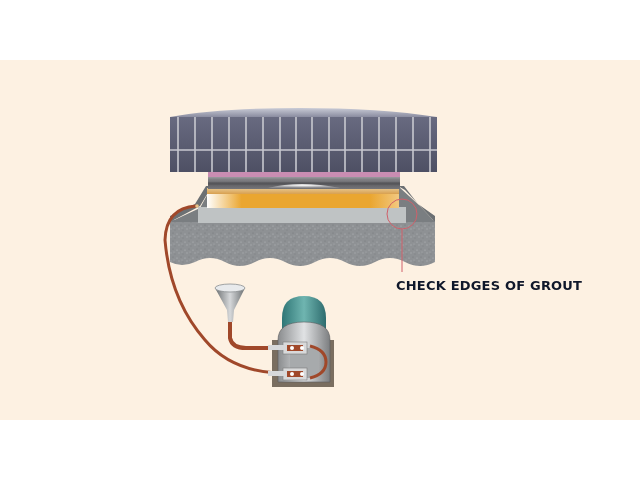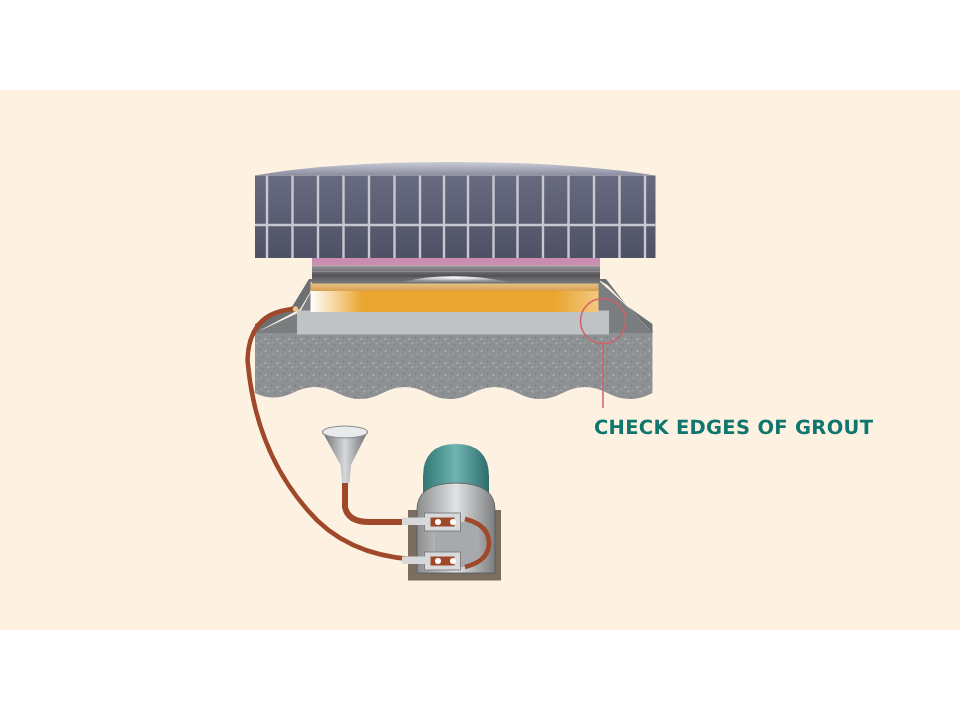--- a/index.html
+++ b/index.html
@@ -2,21 +2,21 @@
 <html><head>
   <meta charset="utf-8">
   <style>
     html, body { margin:0; padding:0; }
     body { width:640px; height:480px; background:#ffffff; position:relative; overflow:hidden; font-family:"DejaVu Sans", sans-serif; }
     .band { position:absolute; left:0; top:60px; width:640px; height:360px; }
     .illustration { position:absolute; left:0; top:0; width:640px; height:480px; }
     .callout-label {
       position:absolute; left:396px; top:278px;
       font-family:"DejaVu Sans", sans-serif; font-weight:bold;
-      font-size:13px; letter-spacing:0.2px; color:#0f766e; white-space:nowrap;
+      font-size:13px; letter-spacing:0.2px; color:#0f172a; white-space:nowrap;
     }
   </style>
 </head>
 <body>
 
 <div class="band" style="background:#fdf1e2;"></div>
 
 <svg class="illustration" viewBox="0 0 640 480" xmlns="http://www.w3.org/2000/svg">
   <defs>
     <linearGradient id="tileGrad" x1="0" y1="0" x2="0" y2="1">

